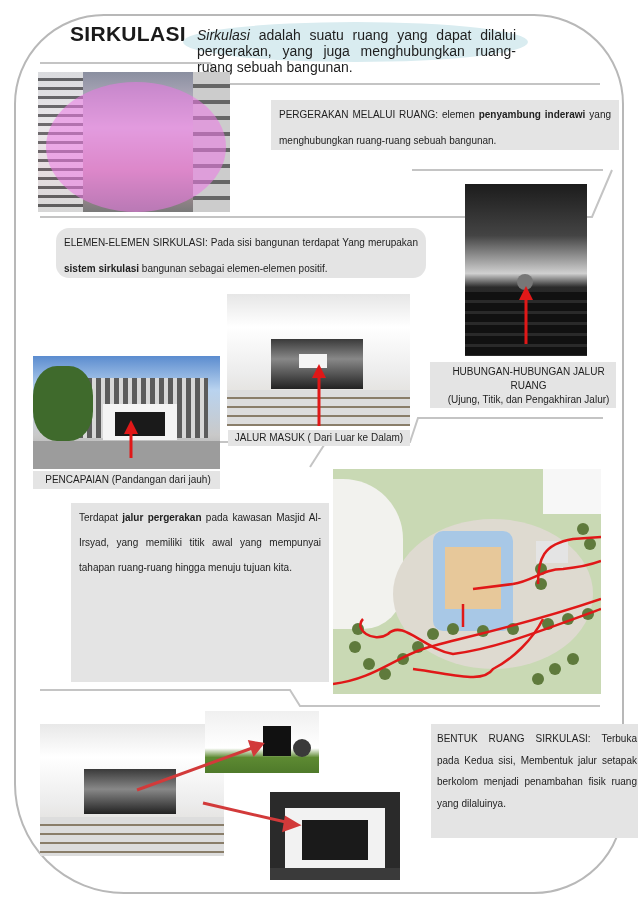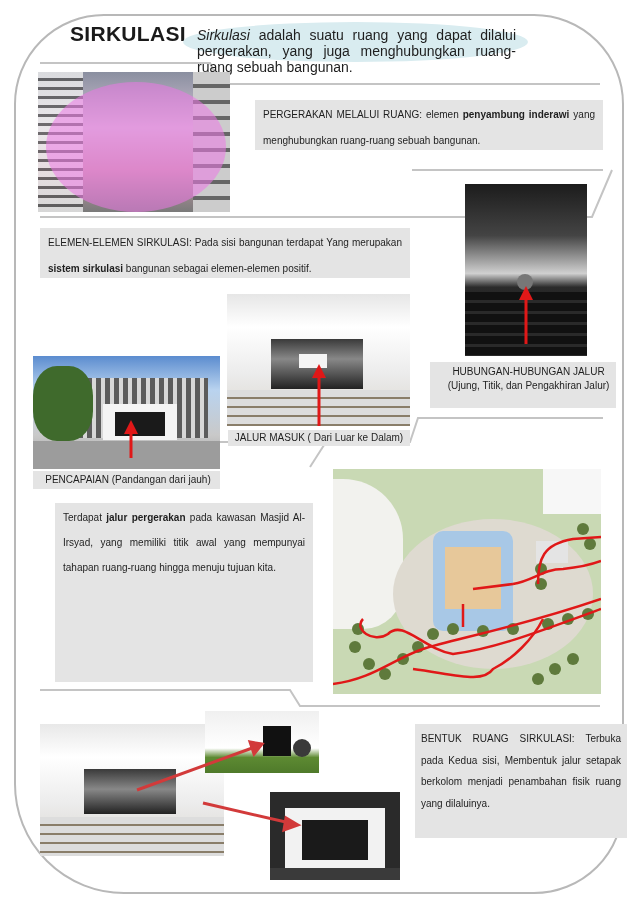--- a/index.html
+++ b/index.html
@@ -2,21 +2,21 @@
 <html><head>
 <meta charset="utf-8">
 <style>
   html,body{margin:0;padding:0;background:#ffffff;}
   body{width:638px;height:922px;position:relative;overflow:hidden;font-family:"Liberation Sans","DejaVu Sans",sans-serif;color:#1e1e1e;}
   .frame{position:absolute;left:14px;top:14px;width:610px;height:880px;border:2px solid #b8b8b8;border-radius:90px 90px 90px 110px;box-sizing:border-box;}
   .abs{position:absolute;}
   .title{left:70px;top:22px;font-size:21px;font-weight:bold;letter-spacing:0.3px;color:#1a1a1a;}
   .bubble{left:183px;top:22px;width:345px;height:40px;background:#d9ecf0;border-radius:50%/50%;box-sizing:border-box;padding:5px 12px 0 14px;font-size:14px;line-height:16px;text-align:justify;text-align-last:left;}
   .bubble i{font-style:italic;}
-  .tbox{background:#e4e4e4;font-size:10px;line-height:26px;box-sizing:border-box;text-align:justify;}
+  .tbox{background:#e4e4e4;font-size:10px;line-height:26px;box-sizing:border-box;text-align:justify;margin-left:16px;}
   .tbox b{font-weight:bold;}
   .cap{background:#e4e4e4;font-size:10px;line-height:14px;box-sizing:border-box;text-align:center;}
   svg.lines{position:absolute;left:0;top:0;}
   .img{position:absolute;overflow:hidden;}
 </style>
 </head>
 <body>
 
 <div class="frame"></div>
 
@@ -37,34 +37,35 @@
 <div class="img" style="left:38px;top:72px;width:192px;height:140px;background:linear-gradient(180deg,#8a8fa0 0%,#d6c6d6 40%,#c99aa8 70%,#7a7a7a 100%);">
   <div style="position:absolute;left:0;top:0;width:45px;height:140px;background:repeating-linear-gradient(180deg,#eee 0 6px,#555 6px 9px);opacity:.8"></div>
   <div style="position:absolute;left:155px;top:0;width:37px;height:140px;background:repeating-linear-gradient(180deg,#ccc 0 12px,#666 12px 16px);"></div>
   <div style="position:absolute;left:8px;top:10px;width:180px;height:130px;border-radius:50%;background:rgba(236,120,230,0.55);"></div>
 </div>
 
 <div class="abs tbox" style="left:255px;top:100px;width:348px;height:50px;padding:2px 8px;text-align-last:left;">
   <span>PERGERAKAN MELALUI RUANG: elemen </span><b>penyambung inderawi</b><span> yang menghubungkan ruang-ruang sebuah bangunan.</span>
 </div>
 
-<div class="abs tbox" style="left:40px;top:228px;width:370px;height:50px;padding:2px 8px;text-align-last:left;">
+<div class="abs tbox" style="left:40px;top:228px;width:370px;height:50px;padding:2px 8px;text-align-last:left;border-radius:13px;">
   <span>ELEMEN-ELEMEN SIRKULASI: Pada sisi bangunan terdapat Yang merupakan </span><b>sistem sirkulasi</b><span> bangunan sebagai elemen-elemen positif.</span>
 </div>
 
 <div class="img" style="left:465px;top:184px;width:122px;height:172px;background:linear-gradient(180deg,#1c1c1c 0%,#444 30%,#d0d0d0 52%,#2a2a2a 60%,#0e0e0e 100%);">
   <div style="position:absolute;left:52px;top:90px;width:16px;height:16px;border-radius:50%;background:#777;"></div>
   <div style="position:absolute;left:0;top:108px;width:122px;height:64px;background:repeating-linear-gradient(180deg,#111 0 8px,#2a2a2a 8px 11px);"></div>
   <svg style="position:absolute;left:0;top:0" width="122" height="172">
       <line x1="61" y1="160" x2="61" y2="112" stroke="#e01818" stroke-width="3"></line>
       <polygon points="54,116 68,116 61,102" fill="#e01818"></polygon>
     </svg>
 </div>
 <div class="abs cap" style="left:430px;top:362px;width:186px;height:46px;padding-top:3px;padding-left:11px;">
   <div>HUBUNGAN-HUBUNGAN JALUR</div>
+  <div>RUANG</div>
   <div>(Ujung, Titik, dan Pengakhiran Jalur)</div>
 </div>
 
 <div class="img" style="left:227px;top:294px;width:183px;height:132px;background:linear-gradient(180deg,#e6e6e6 0%,#ffffff 25%,#ececec 60%,#d8d4cc 100%);">
   <div style="position:absolute;left:44px;top:45px;width:92px;height:50px;background:linear-gradient(180deg,#3a3a3a 0%,#888 40%,#222 100%);"></div>
   <div style="position:absolute;left:72px;top:60px;width:28px;height:14px;background:#f4f4f4;"></div>
   <div style="position:absolute;left:0;top:96px;width:183px;height:36px;background:repeating-linear-gradient(180deg,#ddd 0 7px,#8a7e6a 7px 9px);"></div>
   <svg style="position:absolute;left:0;top:0" width="183" height="132">
       <line x1="92" y1="132" x2="92" y2="80" stroke="#e01818" stroke-width="3"></line>
       <polygon points="85,84 99,84 92,70" fill="#e01818"></polygon>

